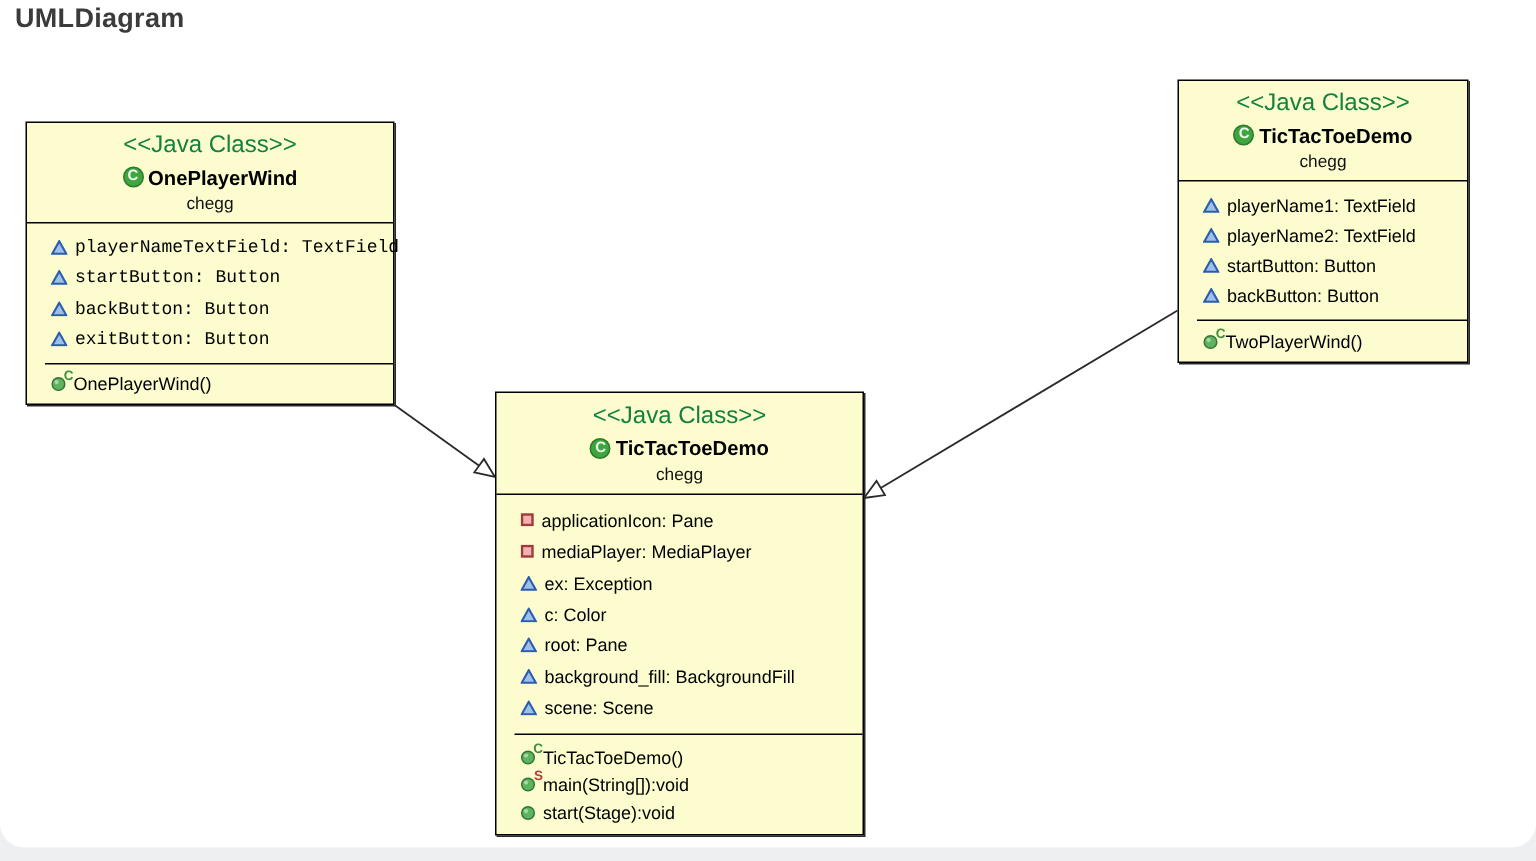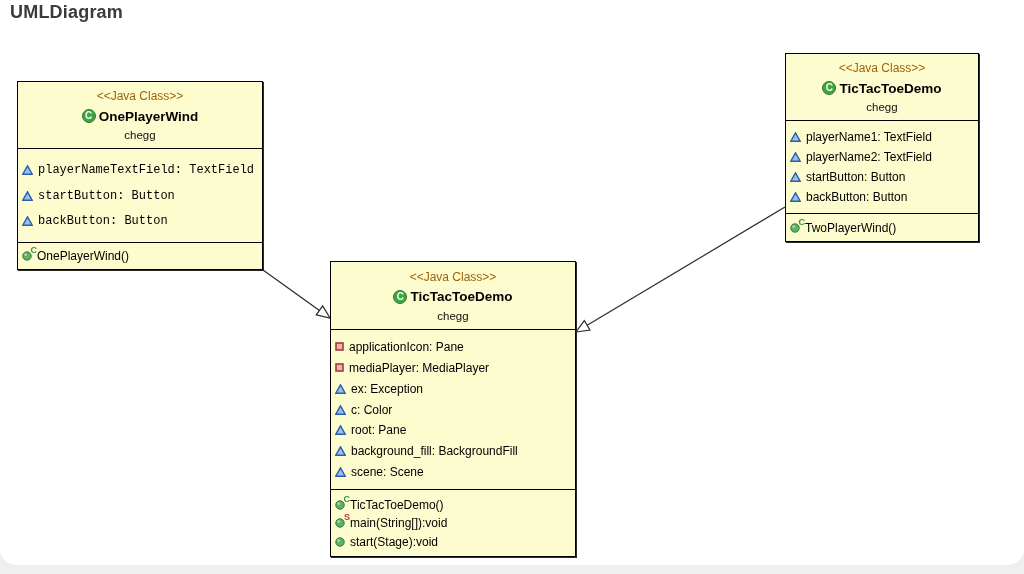--- a/index.html
+++ b/index.html
@@ -49,36 +49,37 @@
   }
   .uml-header {
     display: flex;
     flex-direction: column;
     justify-content: space-evenly;
     align-items: center;
     border-bottom: 1px solid #000;
     box-sizing: border-box;
     padding: 2px 0;
   }
-  .uml-stereotype { font-size: 12px; color: #a16207; white-space: nowrap; }
+  .uml-stereotype { font-size: 16px; color: #15803d; white-space: nowrap; }
   .uml-classname {
     font-size: 13.5px;
     font-weight: bold;
     display: flex;
     align-items: center;
     gap: 3px;
     white-space: nowrap;
   }
   .uml-package { font-size: 11.5px; color: #111; }
   .uml-section {
     display: flex;
     flex-direction: column;
     justify-content: space-evenly;
     box-sizing: border-box;
     padding: 2px 4px;
+    margin-left: 12px;
   }
   .uml-section.methods { border-top: 1px solid #000; }
   .member-row {
     display: flex;
     align-items: center;
     gap: 5px;
     font-size: 12px;
     white-space: nowrap;
     line-height: 1;
   }
@@ -150,20 +151,28 @@
           <span>startButton: Button</span>
         </div>
         <div class="member-row">
           <span class="mi">
             <svg width="11" height="10" viewBox="0 0 11 10">
               <polygon points="5.5,0.8 10.2,9.2 0.8,9.2" fill="#9dbfe8" stroke="#2a5db0" stroke-width="1.4"></polygon>
             </svg>
           </span>
           <span>backButton: Button</span>
         </div>
+        <div class="member-row">
+          <span class="mi">
+            <svg width="11" height="10" viewBox="0 0 11 10">
+              <polygon points="5.5,0.8 10.2,9.2 0.8,9.2" fill="#9dbfe8" stroke="#2a5db0" stroke-width="1.4"></polygon>
+            </svg>
+          </span>
+          <span>exitButton: Button</span>
+        </div>
       </div>
       <div class="uml-section methods" style="height: 27px;">
         <div class="member-row">
           <span class="mi">
             <svg width="10" height="10" viewBox="0 0 10 10">
               <circle cx="5" cy="5" r="4.2" fill="#5eb35e" stroke="#35753a" stroke-width="1"></circle>
               <circle cx="3.7" cy="3.7" r="1.4" fill="#a8d8a8"></circle>
             </svg>
             <span class="sup" style="color:#3f8f3f">C</span>
           </span>

